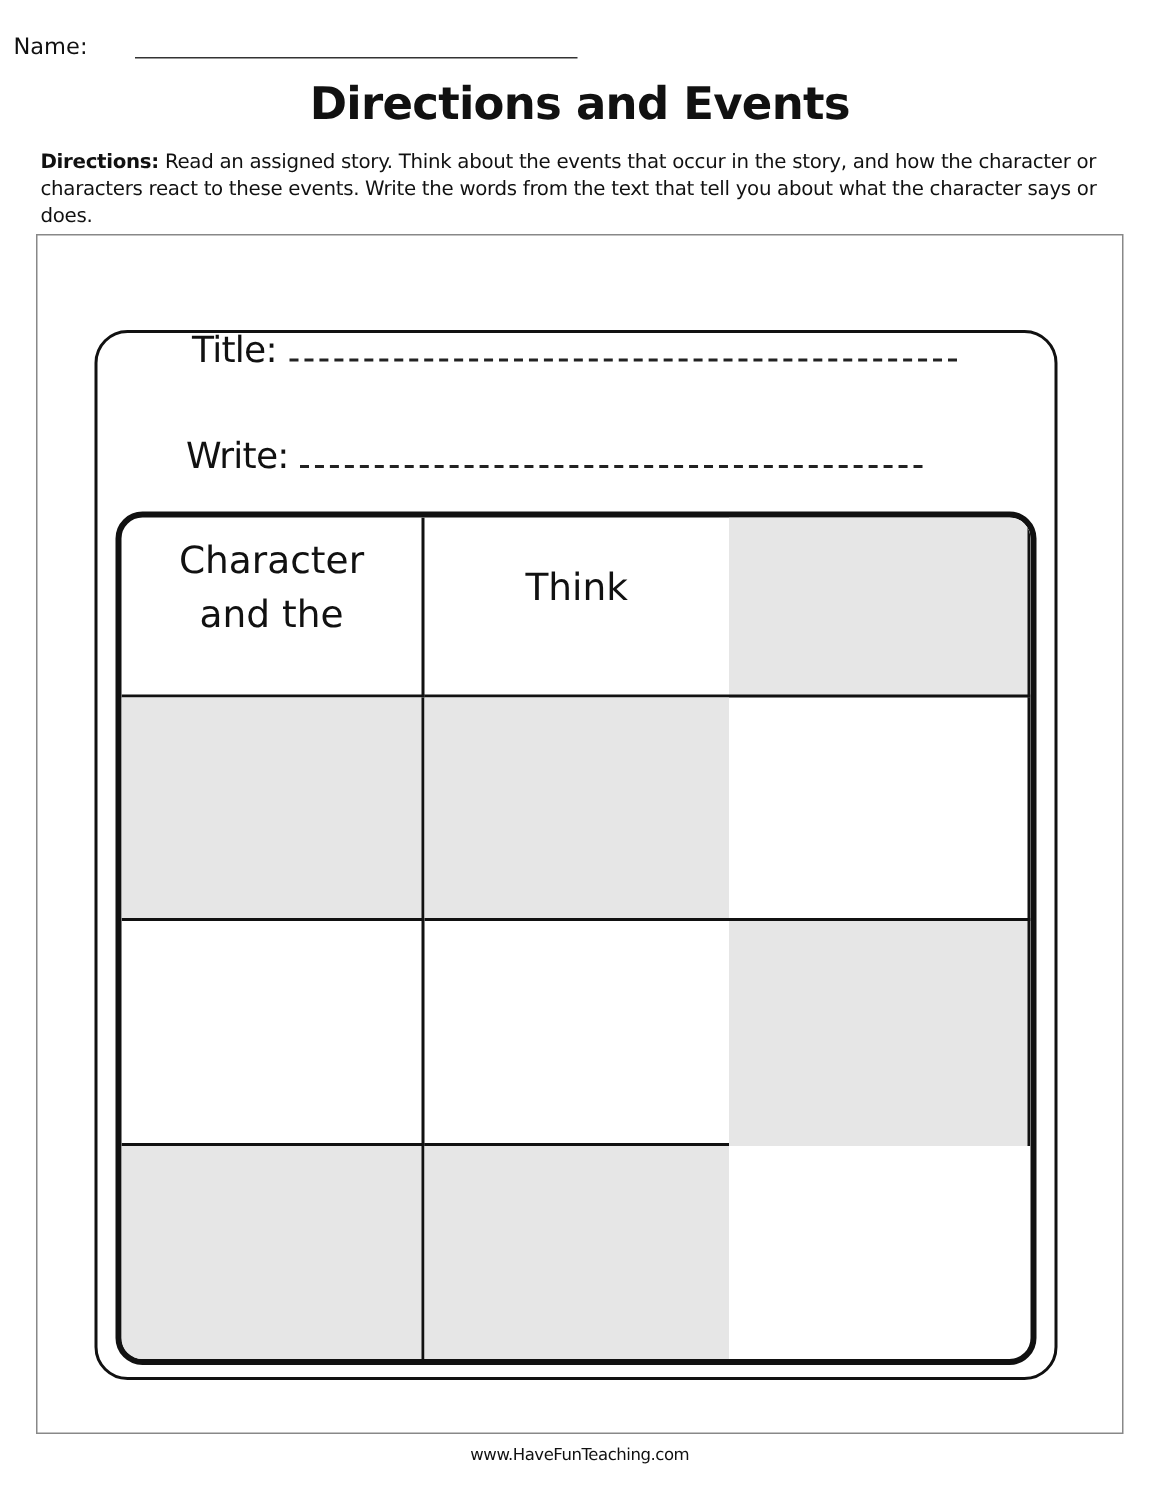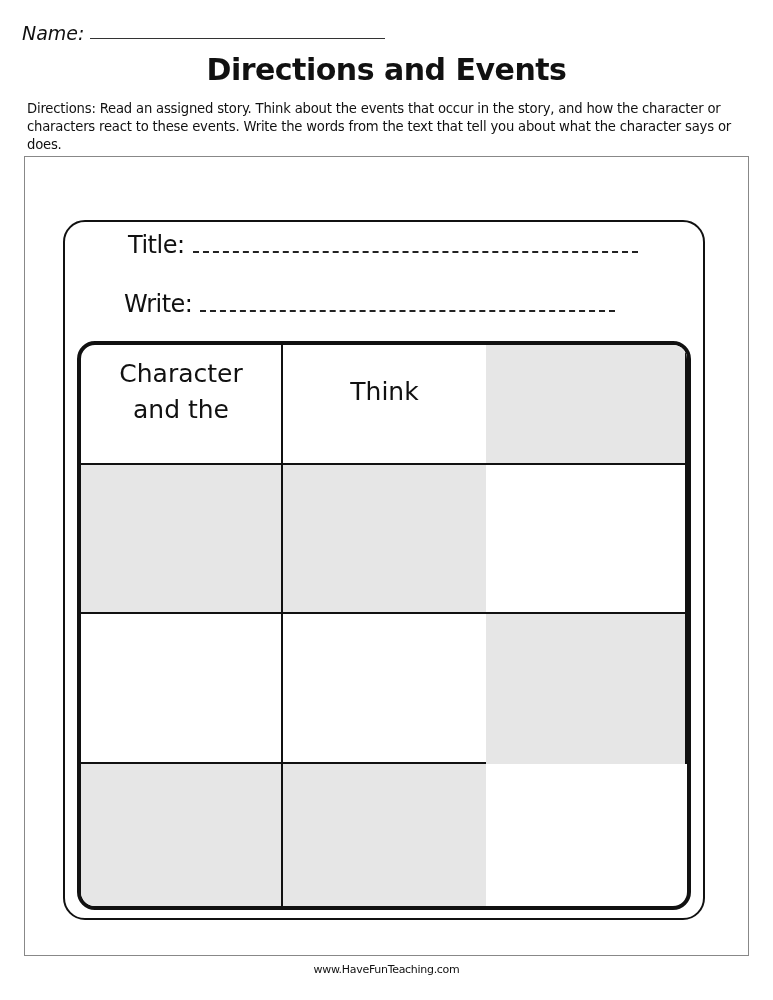--- a/index.html
+++ b/index.html
@@ -1,27 +1,27 @@
 <!DOCTYPE html>
 <html><head>
 <meta charset="utf-8">
 <style>
   html, body { margin:0; padding:0; background:#ffffff; }
   body { width:773px; height:1000px; position:relative; overflow:hidden;
          font-family:"DejaVu Sans", sans-serif; color:#111; }
   .abs { position:absolute; }
-  #name-label { left:22px; top:22px; font-size:19px;font-style:italic; }
+  #name-label { left:9px; top:22px; font-size:15px; }
   #name-line { left:90px; top:38px; width:295px; border-top:1px solid #333; }
   #page-title { left:0; width:773px; top:52px; text-align:center; font-size:30px; font-weight:bold; letter-spacing:-0.5px; }
   #directions { left:27px; top:100px; width:715px; font-size:13.2px; line-height:18px; letter-spacing:-0.2px; }
-  #directions b { font-weight:normal;text-align:right; }
+  #directions b { font-weight:bold;text-align:right; }
   #outer-box { left:24px; top:156px; width:725px; height:800px; border:1px solid #888; box-sizing:border-box; }
   #card { left:63px; top:220px; width:642px; height:700px; border:2px solid #111; border-radius:22px; box-sizing:border-box; }
   .field { font-size:24px; letter-spacing:-0.5px; }
-  #title-field { left:128px; top:231px; }
+  #title-field { left:128px; top:219px; }
   #author-field { left:124px; top:290px; }
   .blank { display:inline-block; border-bottom:2px dashed #222; height:0; vertical-align:baseline; margin-left:8px; }
   #table { left:77px; top:341px; width:614px; height:569px; border:4px solid #111; border-radius:18px; box-sizing:border-box; overflow:hidden; }
   .grid { position:absolute; left:0; top:0; width:100%; height:100%; display:grid;
           grid-template-columns:202px 203px 1fr; grid-template-rows:120px 149px 150px 1fr; }
   .cell { border-right:2px solid #111; border-bottom:2px solid #111; display:flex; align-items:center; justify-content:center; text-align:center; box-sizing:border-box; }
   .cell.last-col { border-right:none; }
   .cell.last-row { border-bottom:none; }
   .hdr { font-size:25px; line-height:36px; font-weight:500; padding-bottom:24px; }
   .shaded { background:#e6e6e6; }

